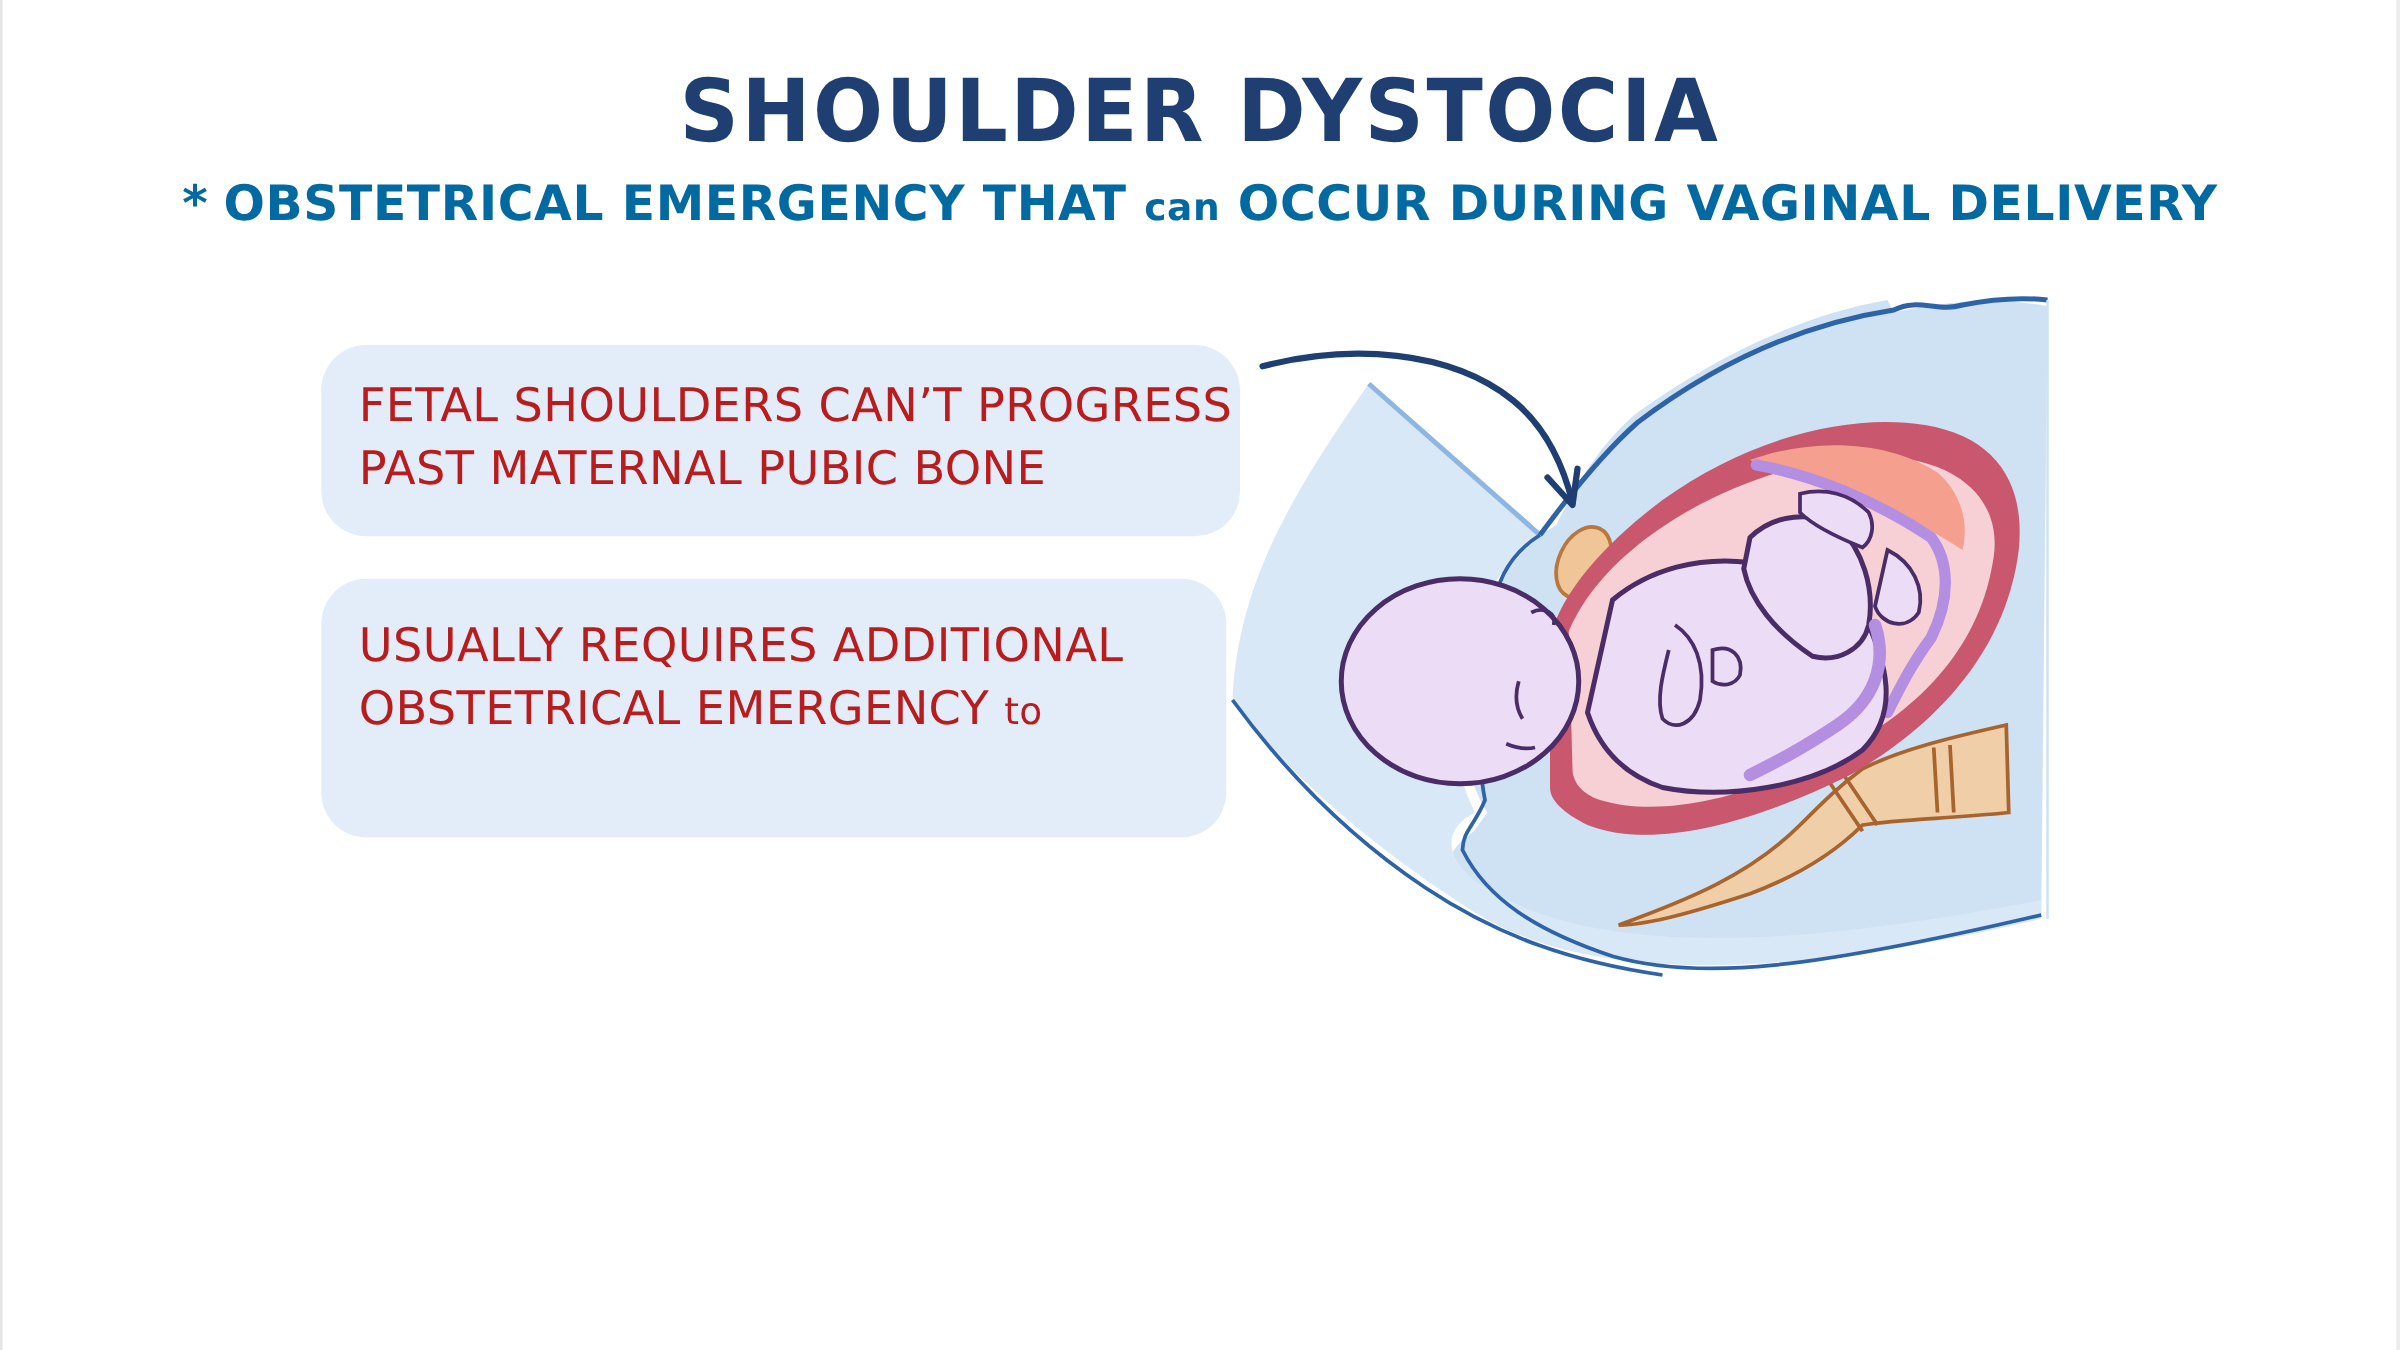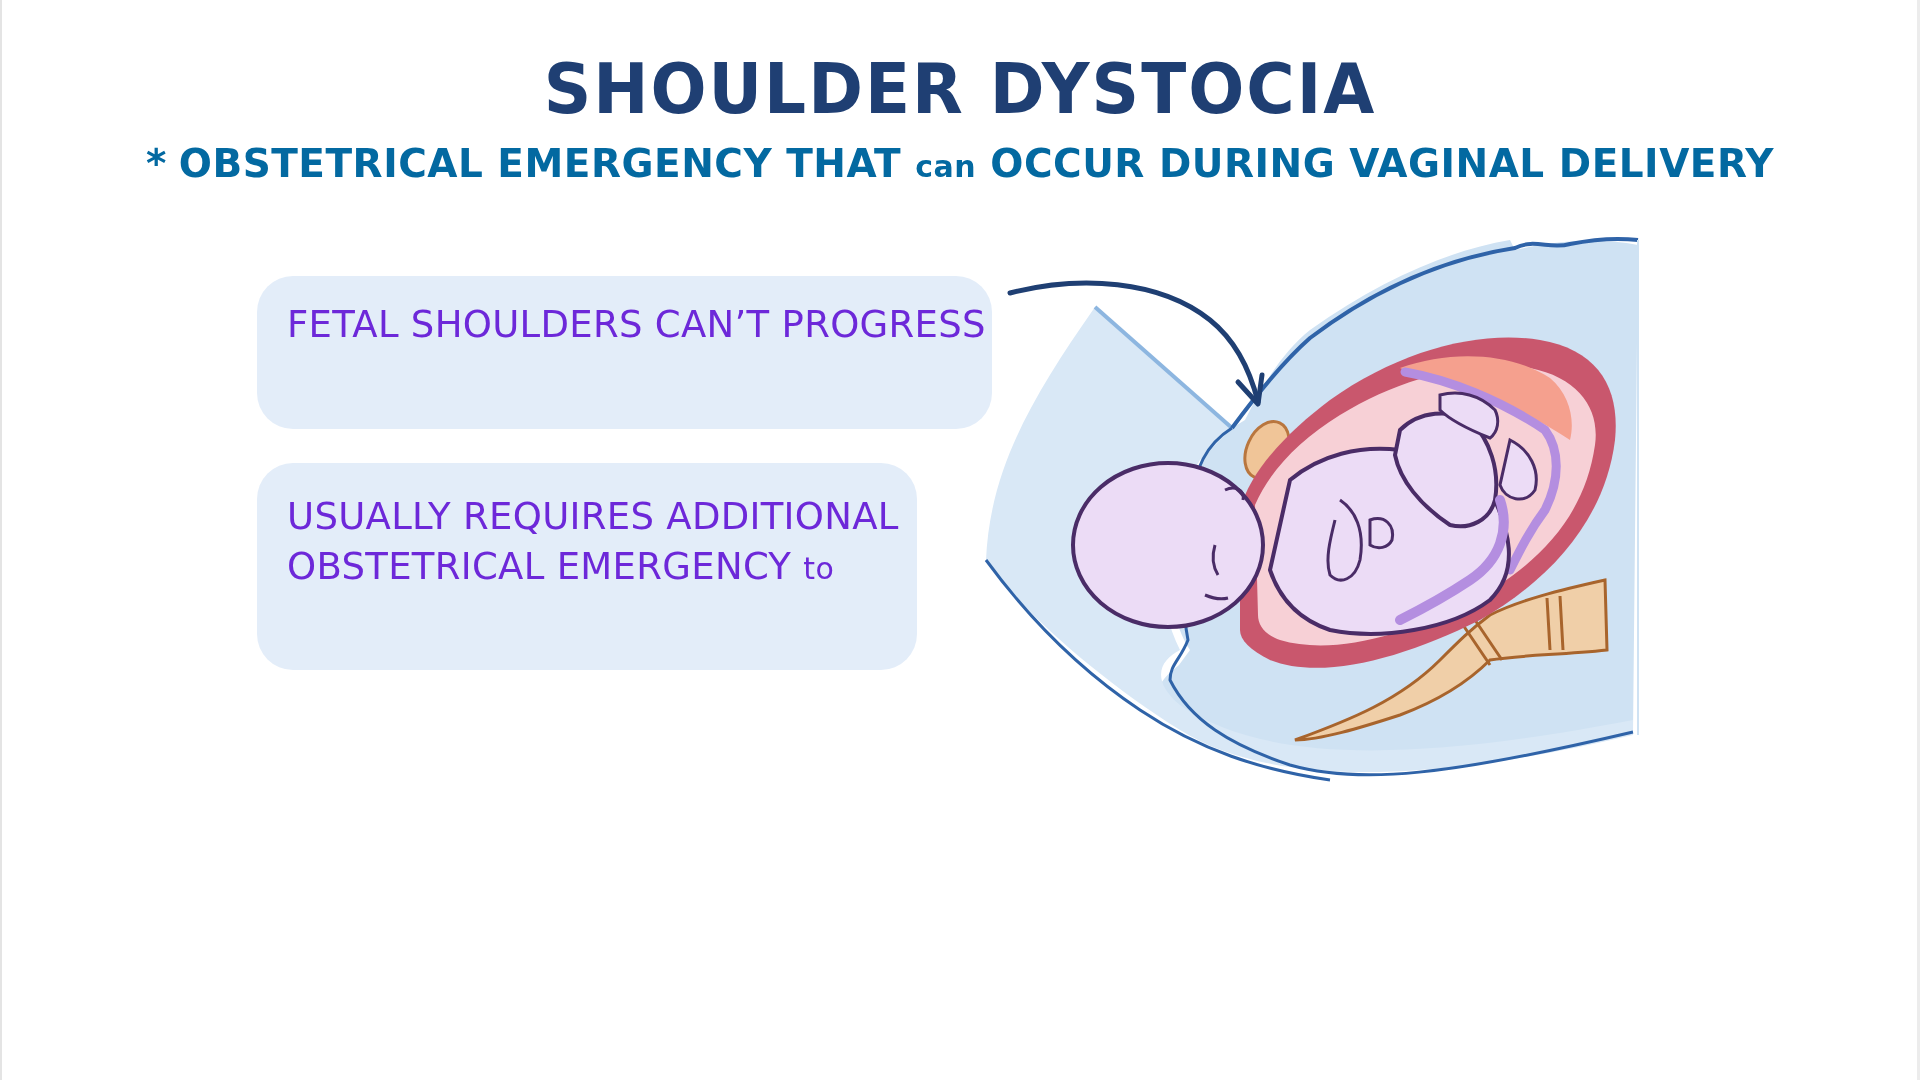--- a/index.html
+++ b/index.html
@@ -21,47 +21,48 @@
     position: absolute; left: 0; width: 1920px; top: 138px;
     text-align: center; color: #0369a1;
     font-family: "DejaVu Sans", sans-serif; font-weight: bold;
     font-size: 39px; line-height: 52px; letter-spacing: 0.5px;
     white-space: nowrap;
   }
   .subtitle .lower { font-size: 30px; }
   .subtitle .star { margin-right: 12px; }
   .note-box {
     position: absolute; background: #e3edf9; border-radius: 36px;
-    color: #6d28d9;
+    color: #b91c1c;
     font-family: "DejaVu Sans", sans-serif;
     font-size: 37px; line-height: 50px; letter-spacing: 0.3px;
     box-sizing: border-box; padding: 24px 0 0 30px;
     white-space: nowrap;
   }
   .note-box .lower { font-size: 30px; }
   .box1 { left: 257px; top: 276px; width: 735px; height: 153px; }
-  .box2 { left: 257px; top: 463px; width: 660px; height: 207px; padding-top: 29px; }
+  .box2 { left: 257px; top: 463px; width: 724px; height: 207px; padding-top: 29px; }
   .illustration { position: absolute; left: 960px; top: 230px; width: 700px; height: 570px; }
 </style>
 </head>
 <body>
 
 <div class="edge-left"></div>
 <div class="edge-right"></div>
 
 <div class="title">SHOULDER DYSTOCIA</div>
 
 <div class="subtitle">
   <span class="star">*</span><span>OBSTETRICAL EMERGENCY THAT</span>
   <span class="lower">can</span>
   <span>OCCUR DURING VAGINAL DELIVERY</span>
 </div>
 
 <div class="note-box box1">
   <div>FETAL SHOULDERS CAN’T PROGRESS</div>
+  <div>PAST MATERNAL PUBIC BONE</div>
 </div>
 
 <div class="note-box box2">
   <div>USUALLY REQUIRES ADDITIONAL</div>
   <div><span>OBSTETRICAL EMERGENCY</span> <span class="lower">to</span></div>
 </div>
 
 <svg class="illustration" viewBox="960 230 700 570" xmlns="http://www.w3.org/2000/svg">
 
   <g>

